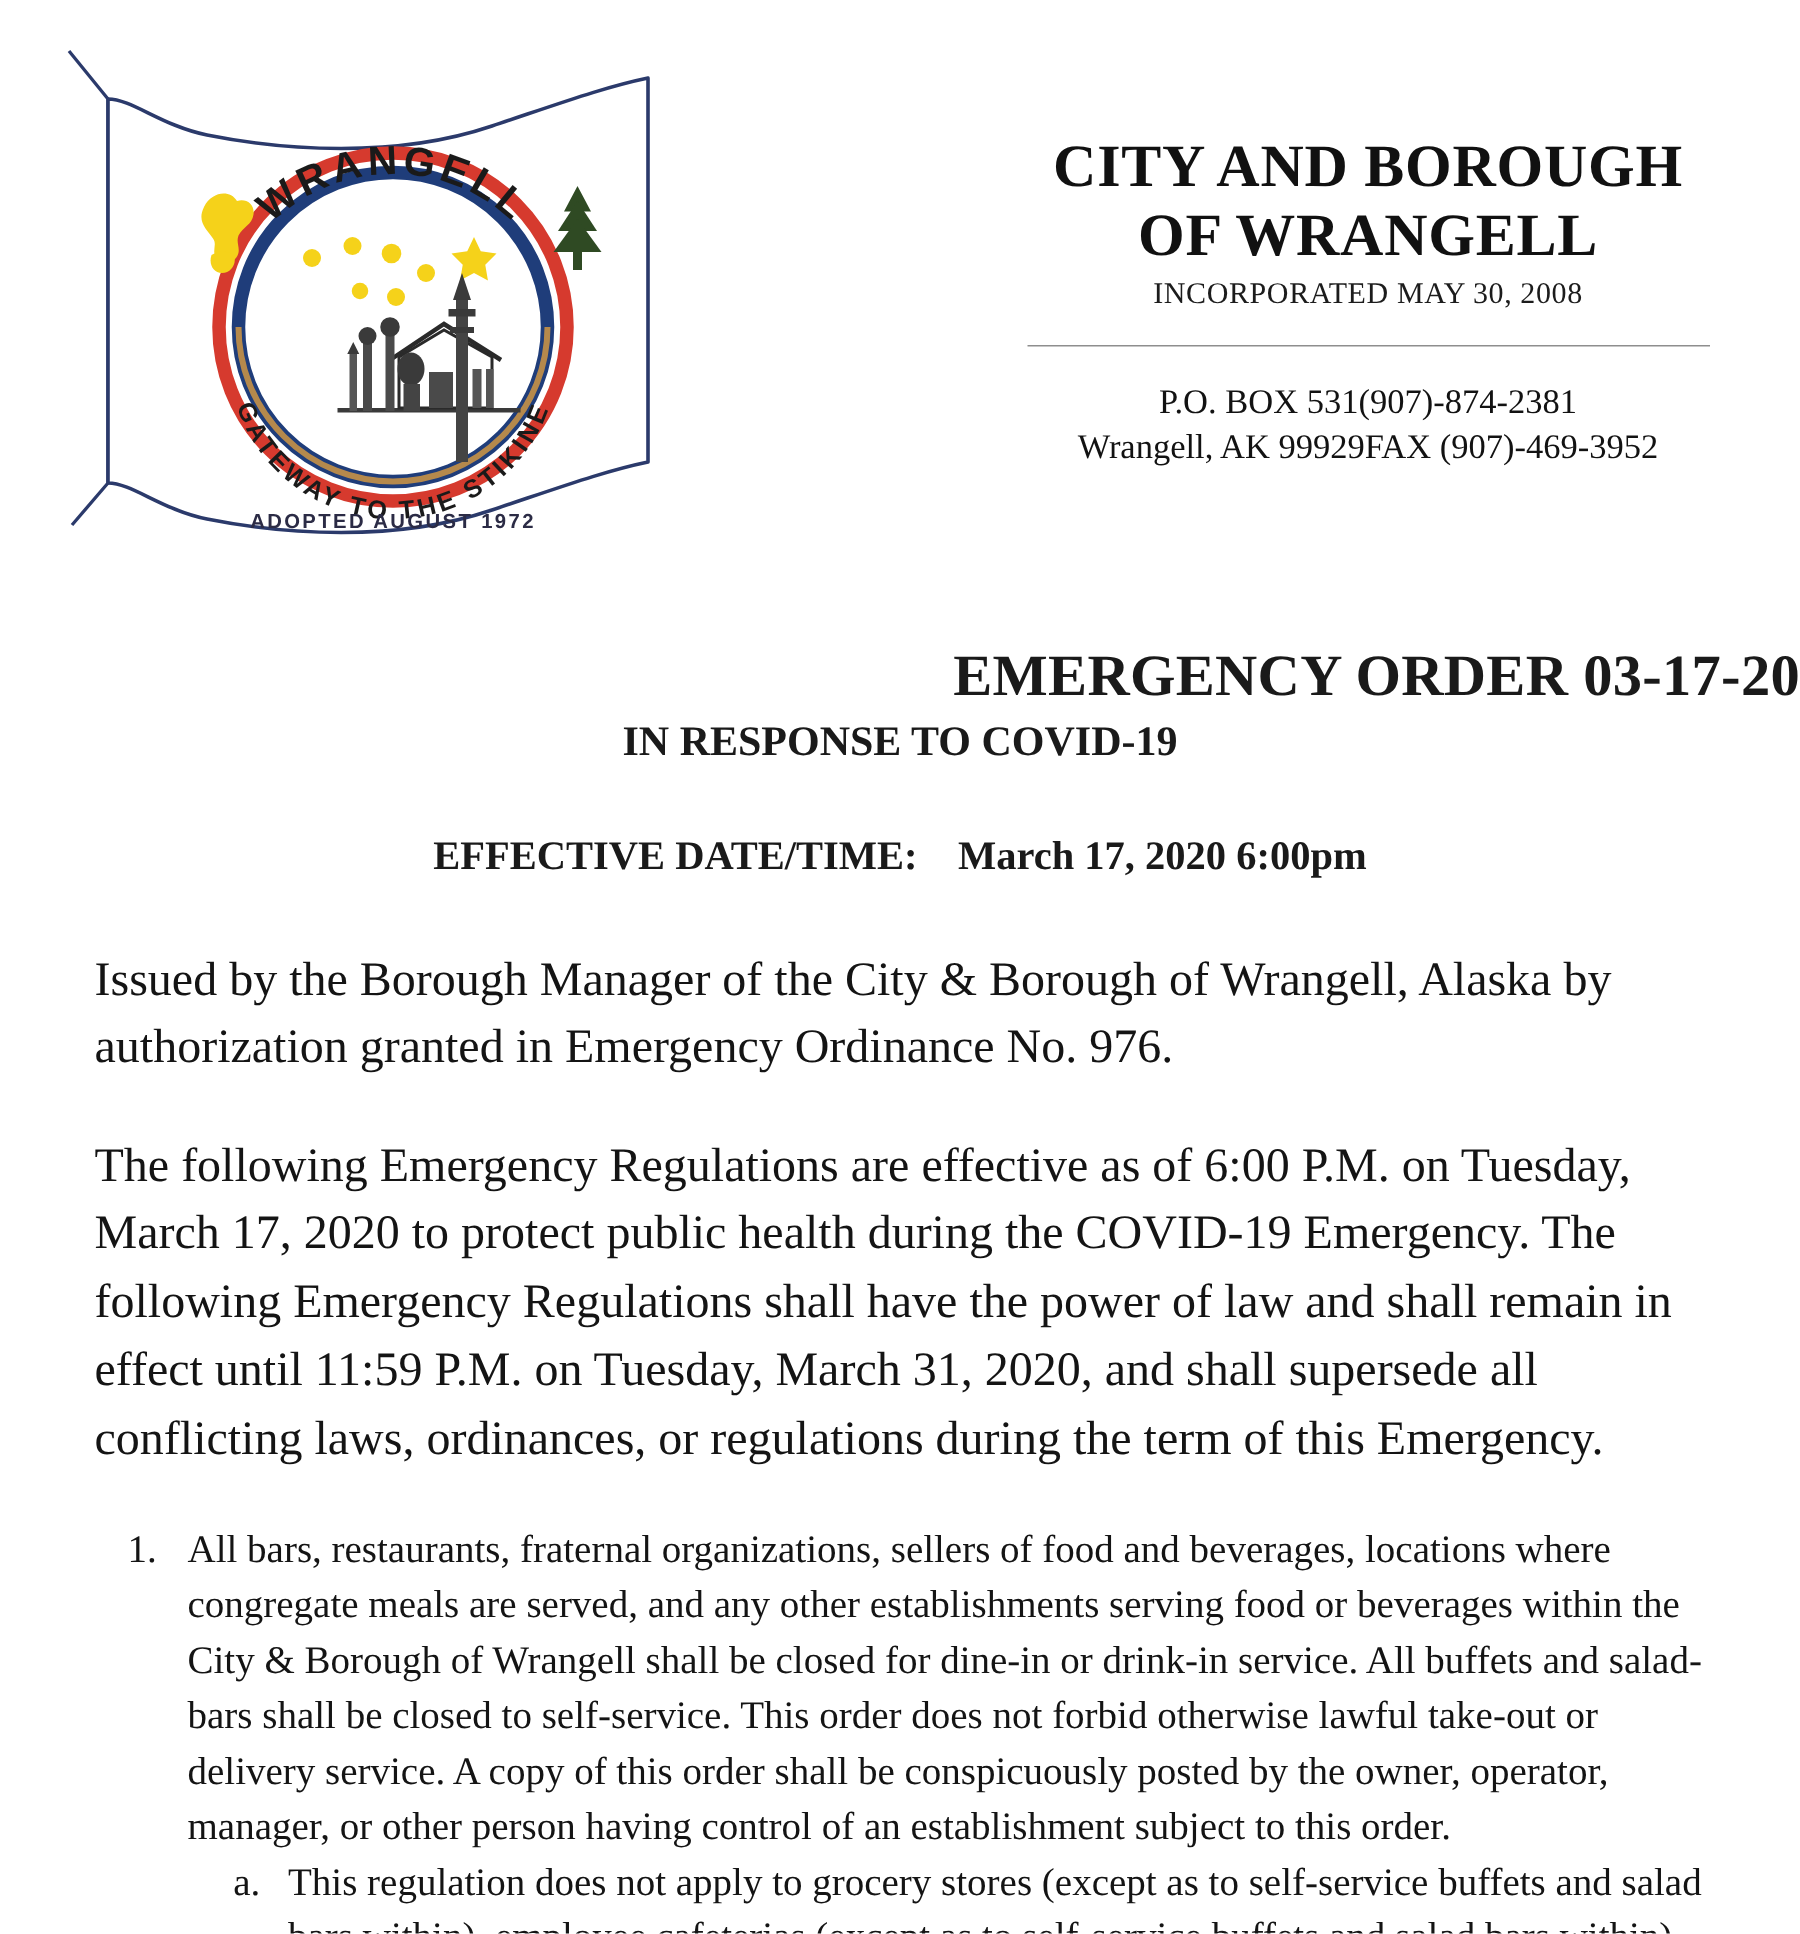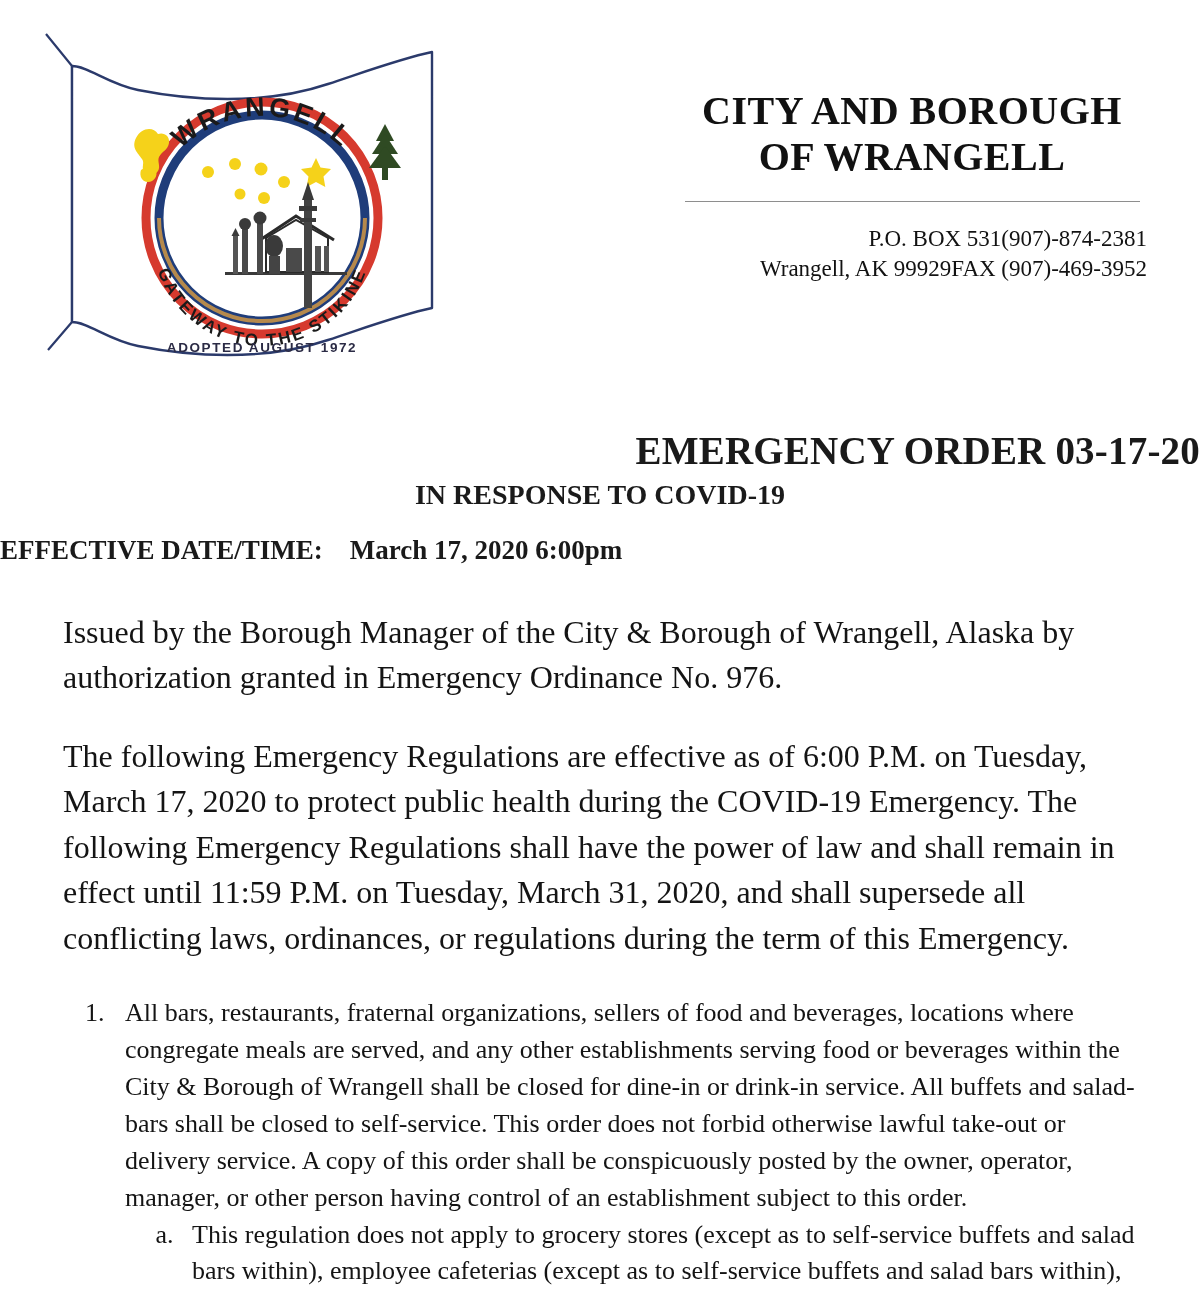--- a/index.html
+++ b/index.html
@@ -64,21 +64,21 @@
     font-size: 23px;
     line-height: 1.28;
     color: #121212;
     display: block;
     width: 470px;
     margin-left: auto;
     margin-right: auto;
   }
   .contact-row {
     display: flex;
-    justify-content: flex-end;
+    justify-content: center;
     white-space: pre;
   }
   .contact-row .l { text-align: left; }
   .contact-row .r { text-align: right; }
 
   
   .doc-title {
     text-align: right;
     font-family: "Liberation Serif", serif;
     font-weight: bold;
@@ -87,25 +87,25 @@
     margin-top: 38px;
   }
   .doc-subtitle {
     text-align: center;
     font-family: "Liberation Serif", serif;
     font-weight: bold;
     font-size: 28px;
     margin-top: 6px;
   }
   .effective {
-    text-align: left;
+    text-align: center;
     font-family: "Liberation Serif", serif;
     font-weight: bold;
     font-size: 27px;
-    margin-top: 24px;
+    margin-top: 44px;
   }
 
   
   .body-wrap {
     margin: 0 auto;
     width: 1090px;
     padding-left: 8px;
     box-sizing: border-box;
   }
   p.para {
@@ -223,20 +223,21 @@
         <rect x="354" y="144" width="6" height="14"></rect>
       </g>
     </svg>
   </div>
 
   <div class="org-block">
     <div class="org-title">
       <div>CITY AND BOROUGH</div>
       <div>OF WRANGELL</div>
     </div>
+    <div class="org-sub">INCORPORATED MAY 30, 2008</div>
     <div class="rule"></div>
     <div class="contact">
       <div class="contact-row">
         <span class="l">P.O. BOX 531</span>
         <span class="r">(907)-874-2381</span>
       </div>
       <div class="contact-row">
         <span class="l">Wrangell, AK 99929</span>
         <span class="r">FAX (907)-469-3952</span>
       </div>

